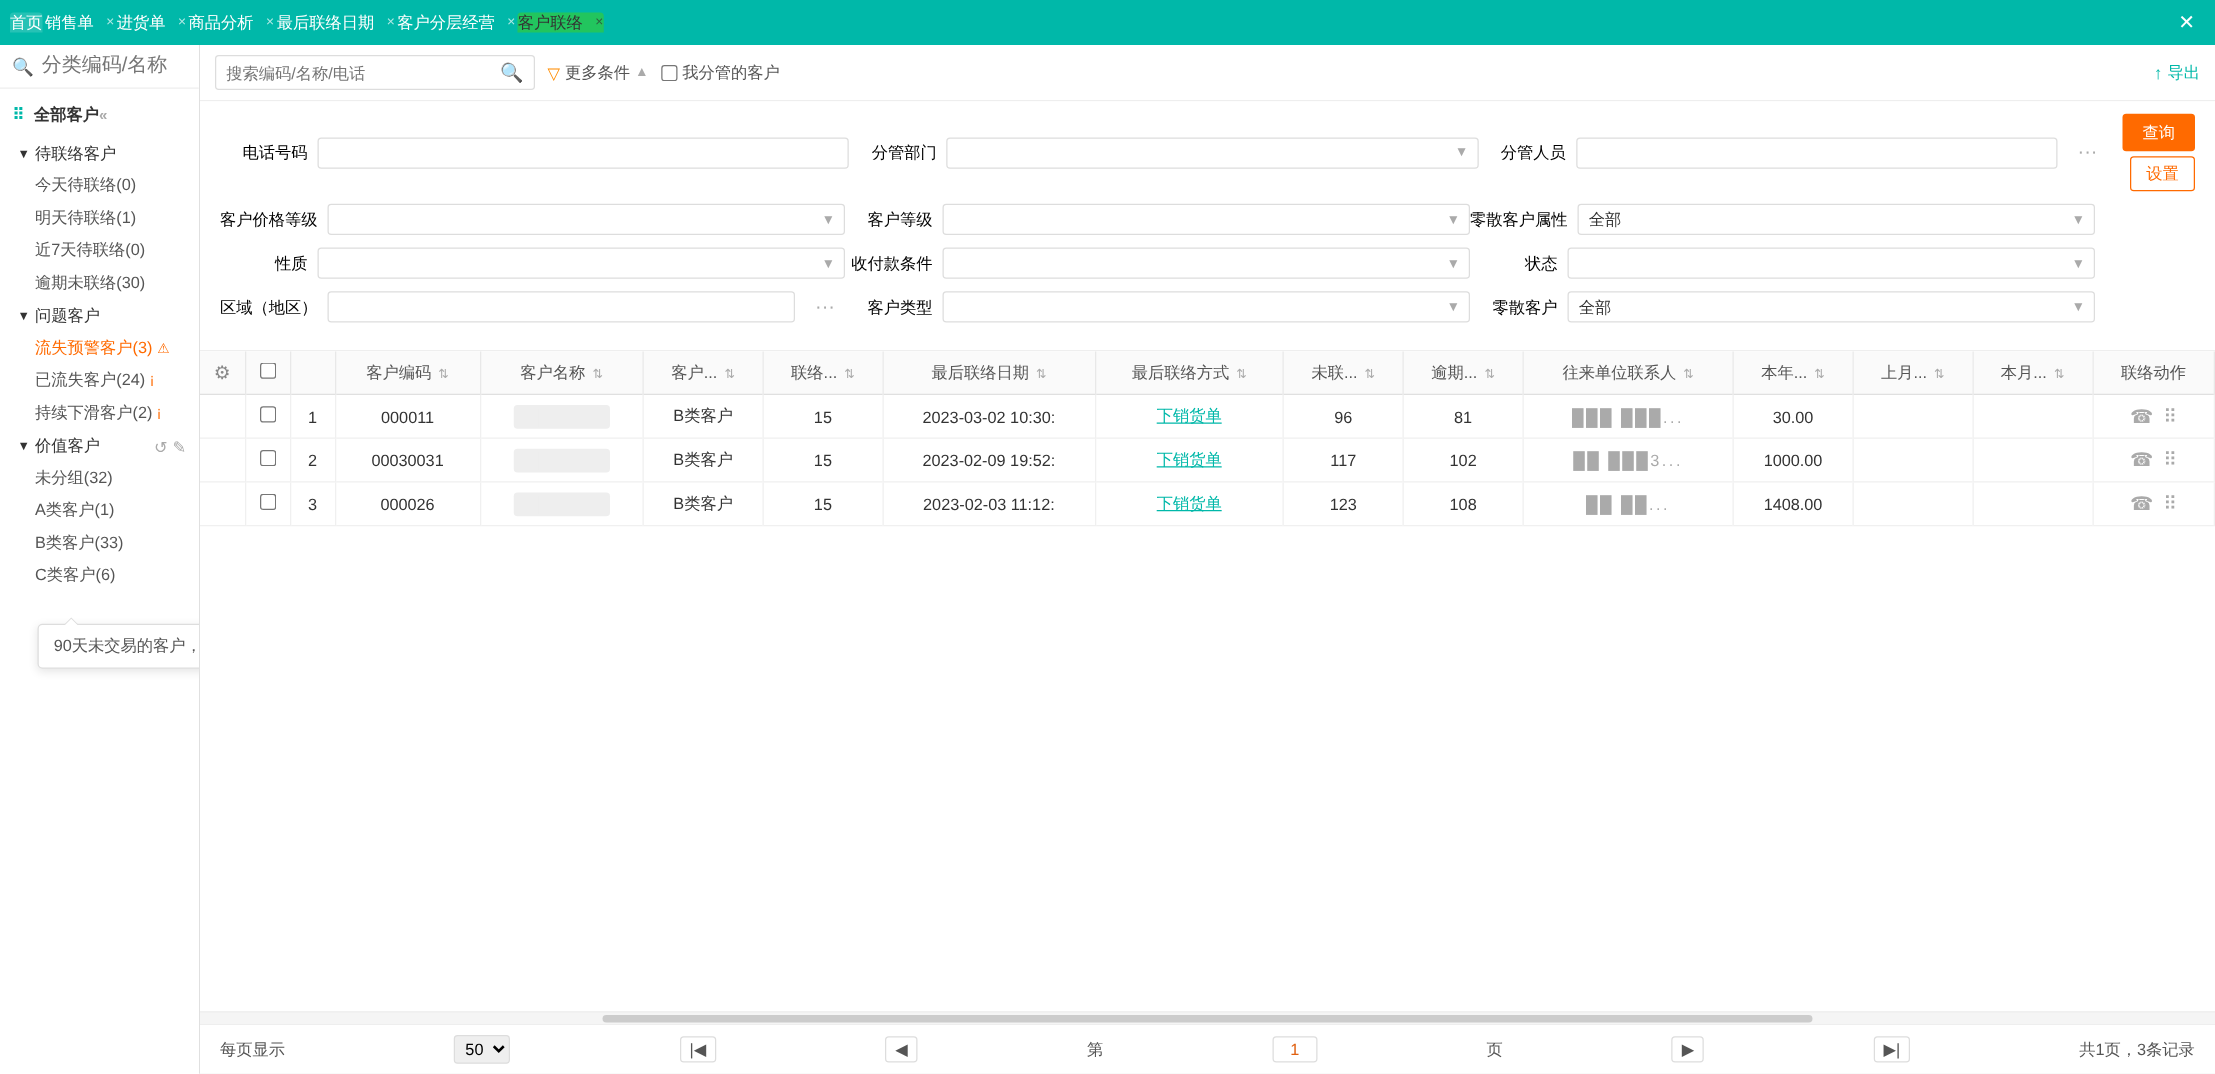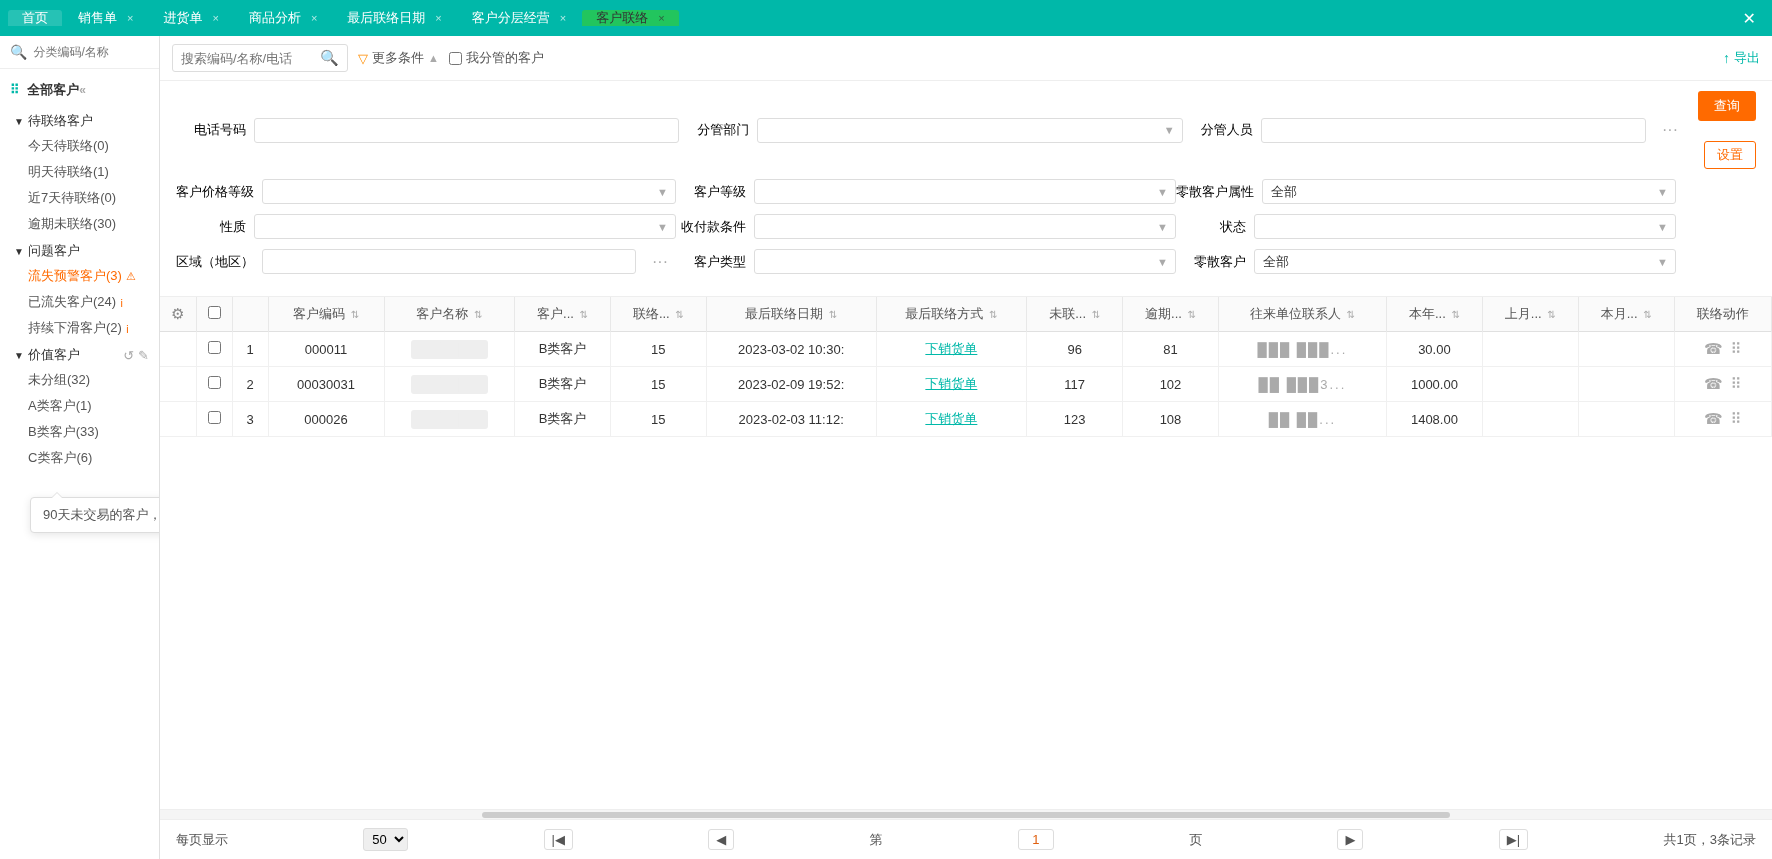--- a/index.html
+++ b/index.html
@@ -10,21 +10,21 @@
       display: flex;
       align-items: center;
       background: #00b8a9;
       height: 36px;
       padding: 0 8px;
       gap: 2px;
     }
     .top-tab {
       display: flex;
       align-items: center;
-      padding: 6px 14px;
+      padding: 6px 0;
       cursor: pointer;
       color: #fff;
       font-size: 13px;
       border-radius: 3px 3px 0 0;
       gap: 6px;
       white-space: nowrap;
       height: 16px;
     }
     .top-tab.active {
       background: #22c55e;
@@ -131,21 +131,21 @@
       border-bottom: 1px solid #eee;
       gap: 10px;
     }
     .search-input-wrap {
       display: flex;
       align-items: center;
       border: 1px solid #ddd;
       border-radius: 3px;
       padding: 4px 8px;
       gap: 6px;
-      width: 176px;
+      width: 256px;
     }
     .search-input-wrap input {
       border: none;
       outline: none;
       font-size: 13px;
       color: #999;
       width: 170px;
     }
     .btn-more-cond {
       display: flex;
@@ -251,21 +251,21 @@
       cursor: pointer;
     }
     .settings-btn {
       background: #fff;
       color: #ff6a00;
       border: 1px solid #ff6a00;
       border-radius: 3px;
       padding: 4px 12px;
       font-size: 13px;
       cursor: pointer;
-      margin-top: 16px;
+      margin-top: 0;
     }
     .filter-actions {
       display: flex;
       flex-direction: column;
       align-items: flex-end;
       justify-content: center;
       gap: 4px;
       padding-left: 12px;
     }
 
@@ -462,21 +462,21 @@
     <span class="close-x">×</span>
   </div>
   <span class="close-window">✕</span>
 </div>
 
 <div class="main-layout">
 
   <div class="sidebar">
     <div class="sidebar-search">
       <span style="color:#aaa; font-size:14px;">🔍</span>
-      <input type="text" style="font-size: 12px; color: rgb(153, 153, 153); border: none; outline: none; width: 100%;" placeholder="分类编码/名称">
+      <input type="text" style="font-size: 16px; color: rgb(153, 153, 153); border: none; outline: none; width: 100%;" placeholder="分类编码/名称">
     </div>
 
     <div class="sidebar-section">
       <div class="sidebar-title">
         <span>
           <span class="all-icon">⠿</span>
           <span>全部客户</span>
         </span>
         <span style="color:#aaa; font-size:12px;">«</span>
       </div>

